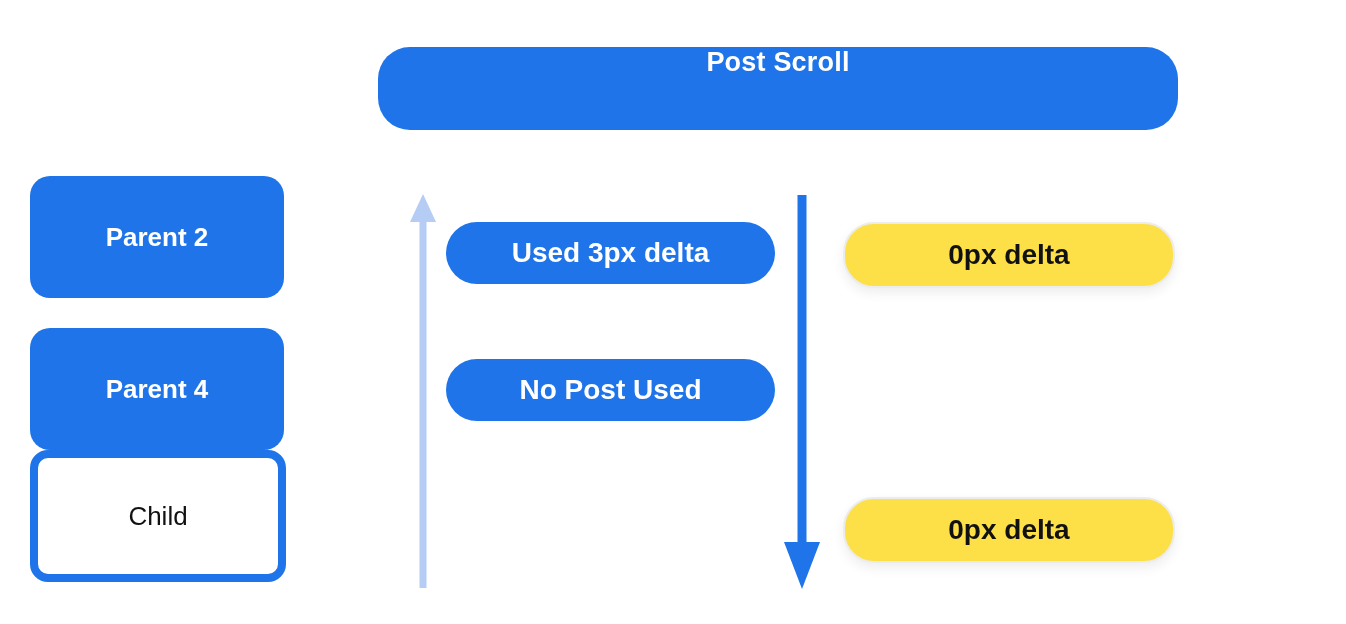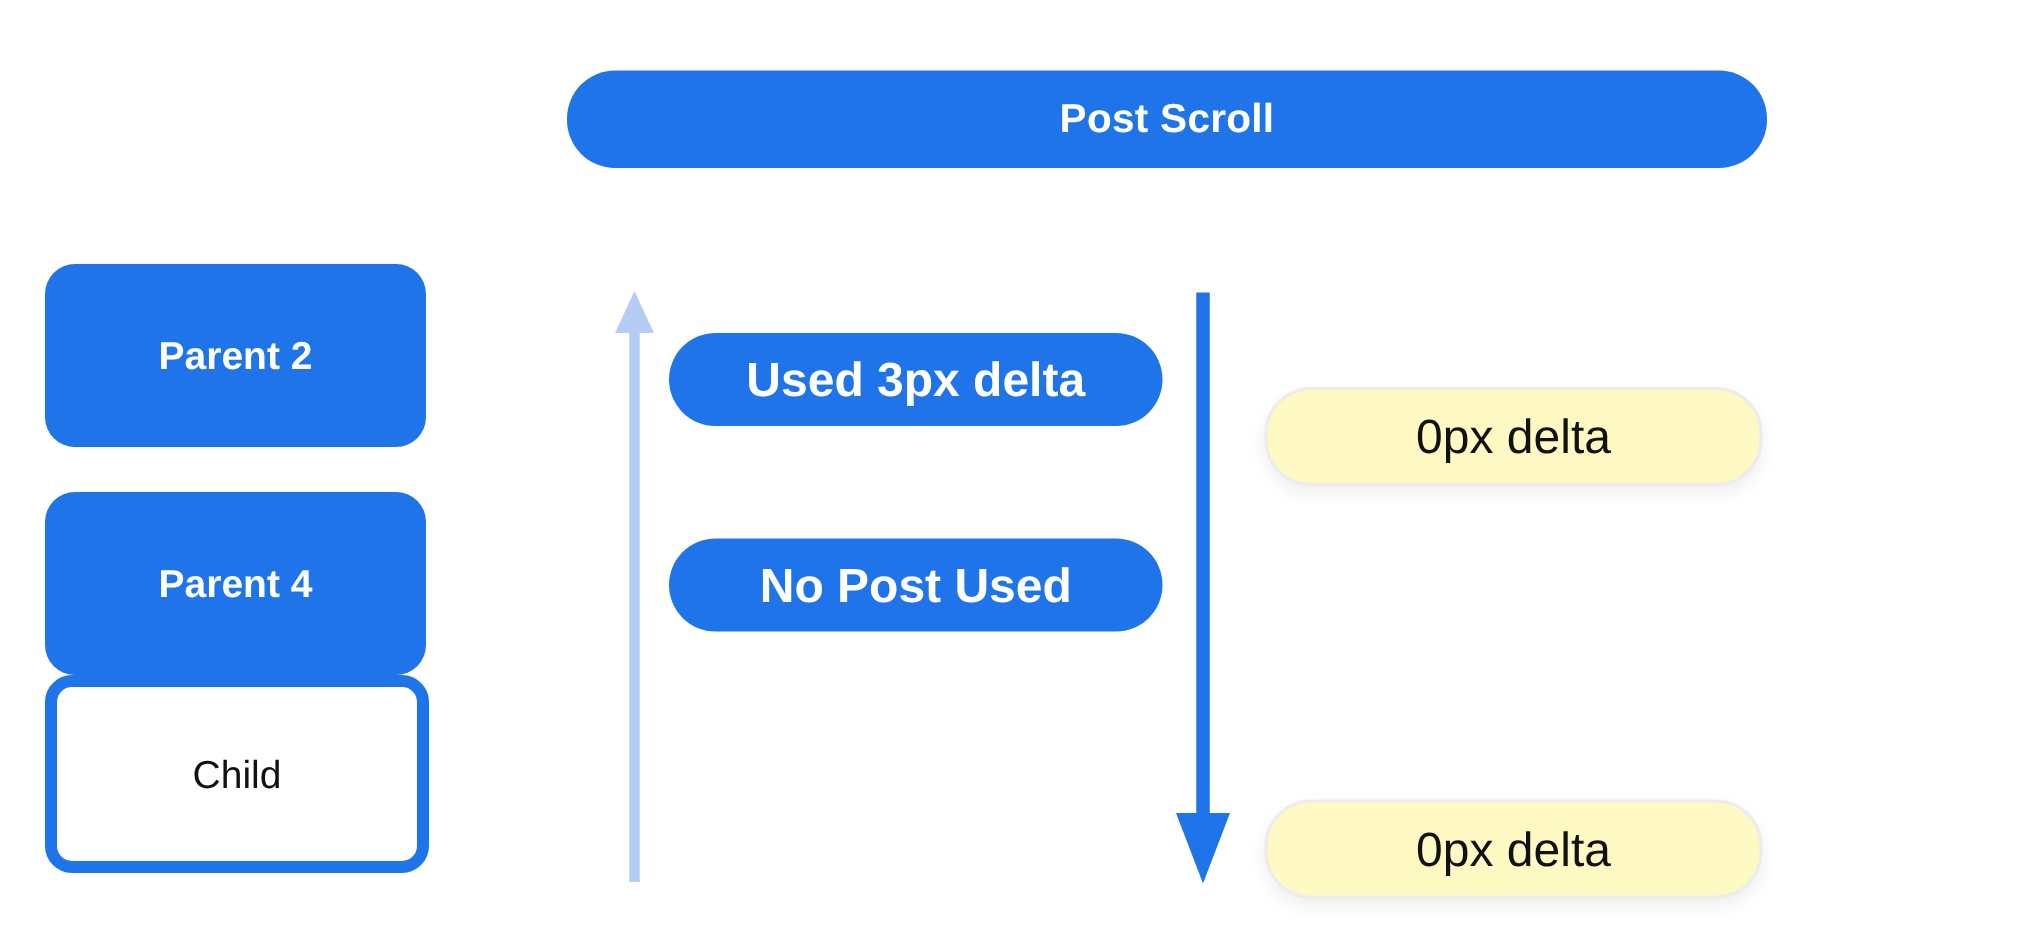--- a/index.html
+++ b/index.html
@@ -9,24 +9,24 @@
     height: 624px;
     background: #ffffff;
     font-family: "Liberation Sans", sans-serif;
     overflow: hidden;
   }
 
   
   .banner {
     position: absolute;
     left: 378px; top: 47px;
-    width: 800px; height: 65px;
+    width: 800px; height: 83px;
     background: #1E74E8;
     border-radius: 32px;
-    display: flex; align-items: center; justify-content: center;
+    display: flex; justify-content: center;
     color: #ffffff;
     font-size: 27px; font-weight: bold;
     letter-spacing: 0.2px;
   }
 
   
   .node {
     position: absolute;
     left: 30px;
     width: 254px; height: 122px;
@@ -48,34 +48,33 @@
     color: #111111;
     font-weight: 500;
   }
 
   
   .pill {
     position: absolute;
     height: 62px;
     border-radius: 31px;
     display: flex; align-items: center; justify-content: center;
-    font-size: 32px;
+    font-size: 28px;
   }
   .pill.blue {
     background: #1E74E8;
     color: #ffffff;
     font-weight: bold;
   }
   .pill.white {
-    background: #fef9c3;
+    background: #fde047;
     color: #111111;
-    font-weight: 400;
+    font-weight: 700;
     border: 2px solid #ECECEC;
     box-shadow: 0 5px 12px rgba(0,0,0,0.07);
-    margin-top: 36px;
   }
   .pill.used-delta   { left: 446px; top: 222px; width: 329px; }
   .pill.no-delta     { left: 446px; top: 359px; width: 329px; }
   .pill.zero-top     { left: 843px; top: 222px; width: 328px; }
   .pill.zero-bottom  { left: 843px; top: 497px; width: 328px; }
 
   
   .arrow-up { position: absolute; left: 406px; top: 192px; }
   .arrow-down { position: absolute; left: 780px; top: 192px; }
 </style>

